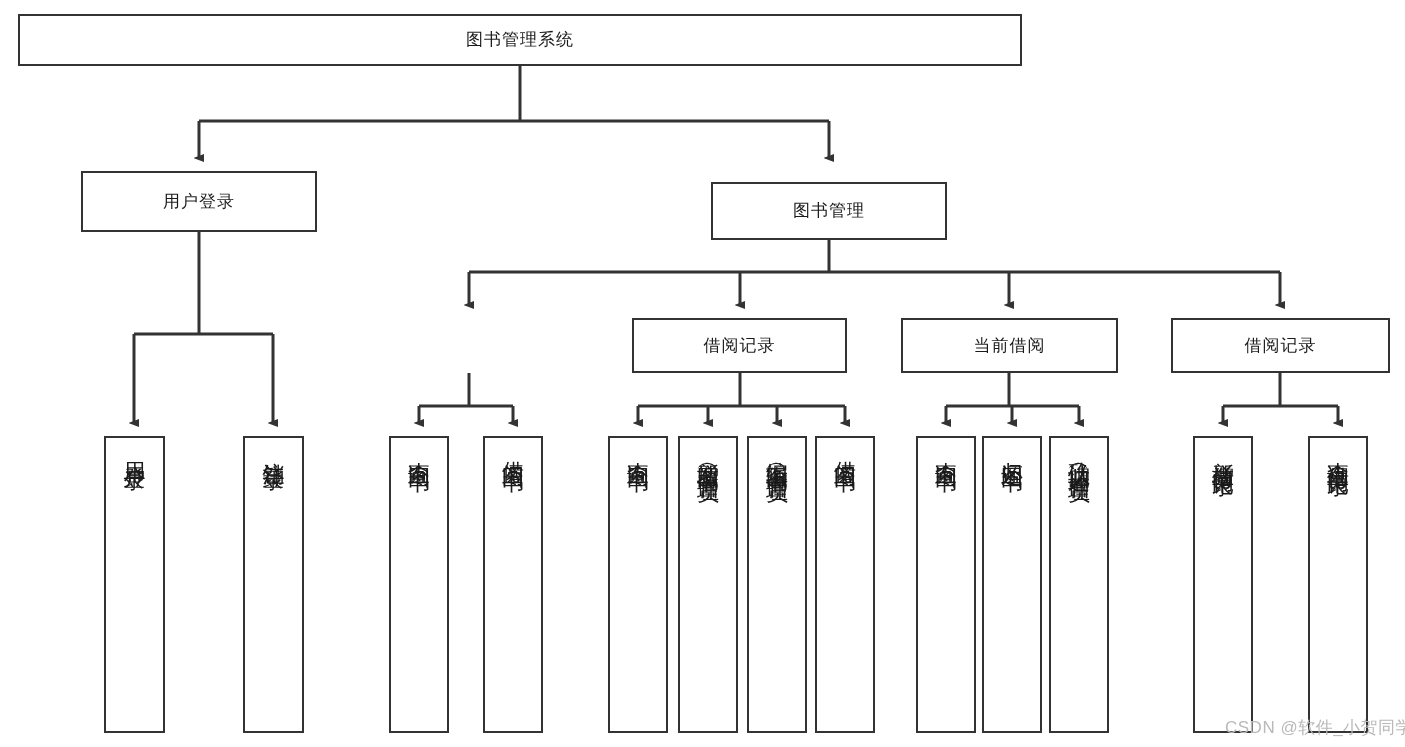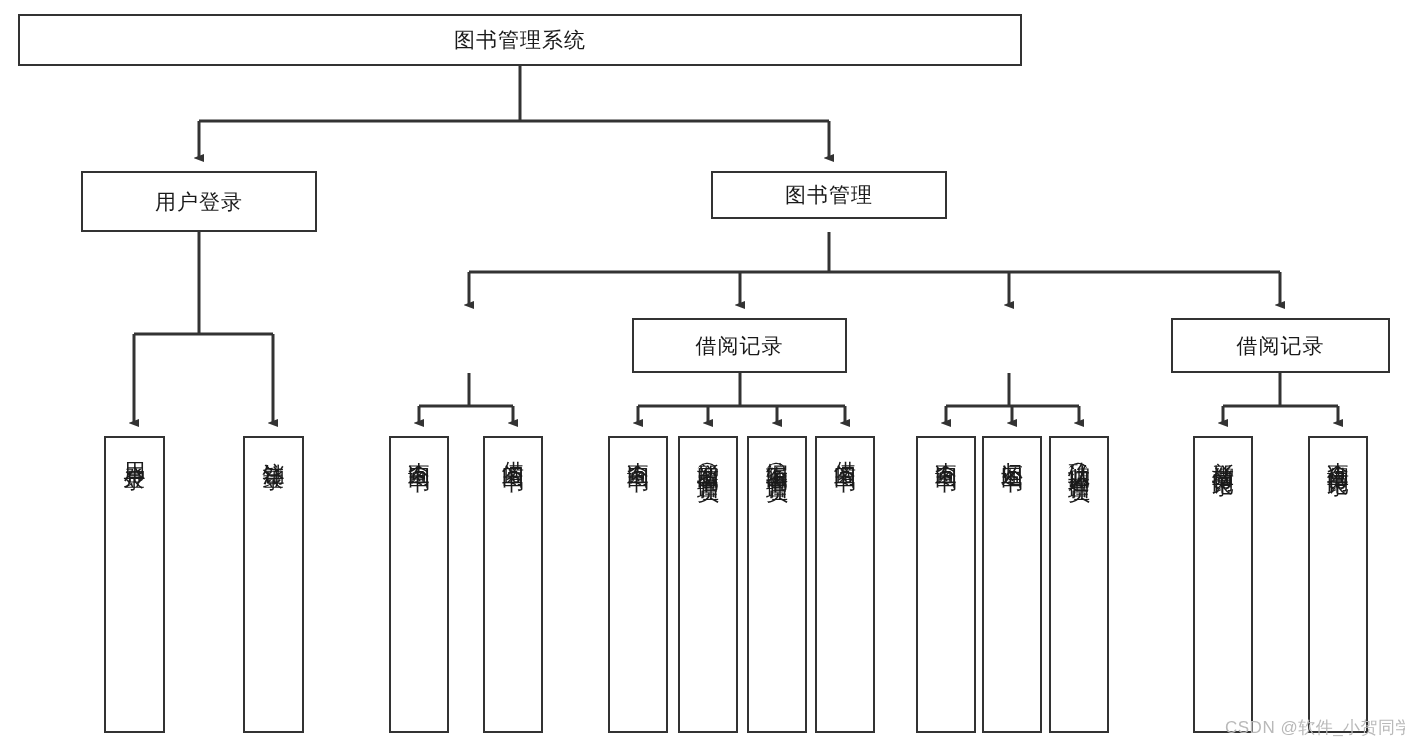--- a/index.html
+++ b/index.html
@@ -34,21 +34,21 @@
     align-items: center;
     justify-content: center;
     color: #1a1a1a;
   }
   .node .label {
     display: block;
     text-align: center;
     line-height: 1.12;
   }
   .h-node .label {
-    font-size: 21px;
+    font-size: 17px;
     letter-spacing: 1px;
     white-space: nowrap;
   }
   .v-node {
     padding: 6px 0;
     align-items: flex-start;
   }
   .v-node .label {
     writing-mode: vertical-rl;
     text-orientation: upright;
@@ -122,26 +122,29 @@
     </g>
   </svg>
 
   <div class="node h-node" style="left:18px; top:14px; width:1004px; height:52px;">
     <span class="label">图书管理系统</span>
   </div>
 
   <div class="node h-node" style="left:81px; top:171px; width:236px; height:61px;">
     <span class="label">用户登录</span>
   </div>
-  <div class="node h-node" style="left:711px; top:171px; width:236px; height:48px;">
+  <div class="node h-node" style="left:711px; top:182px; width:236px; height:58px;">
     <span class="label">图书管理</span>
   </div>
 
   <div class="node h-node" style="left:632px; top:318px; width:215px; height:55px;">
     <span class="label">借阅记录</span>
+  </div>
+  <div class="node h-node" style="left:901px; top:318px; width:217px; height:55px;">
+    <span class="label">当前借阅</span>
   </div>
   <div class="node h-node" style="left:1171px; top:318px; width:219px; height:55px;">
     <span class="label">借阅记录</span>
   </div>
 
   <div class="node v-node" style="left:104px; top:436px; width:61px; height:297px;">
     <span class="label">用户登录</span>
   </div>
   <div class="node v-node" style="left:243px; top:436px; width:61px; height:297px;">
     <span class="label">注销登录</span>

